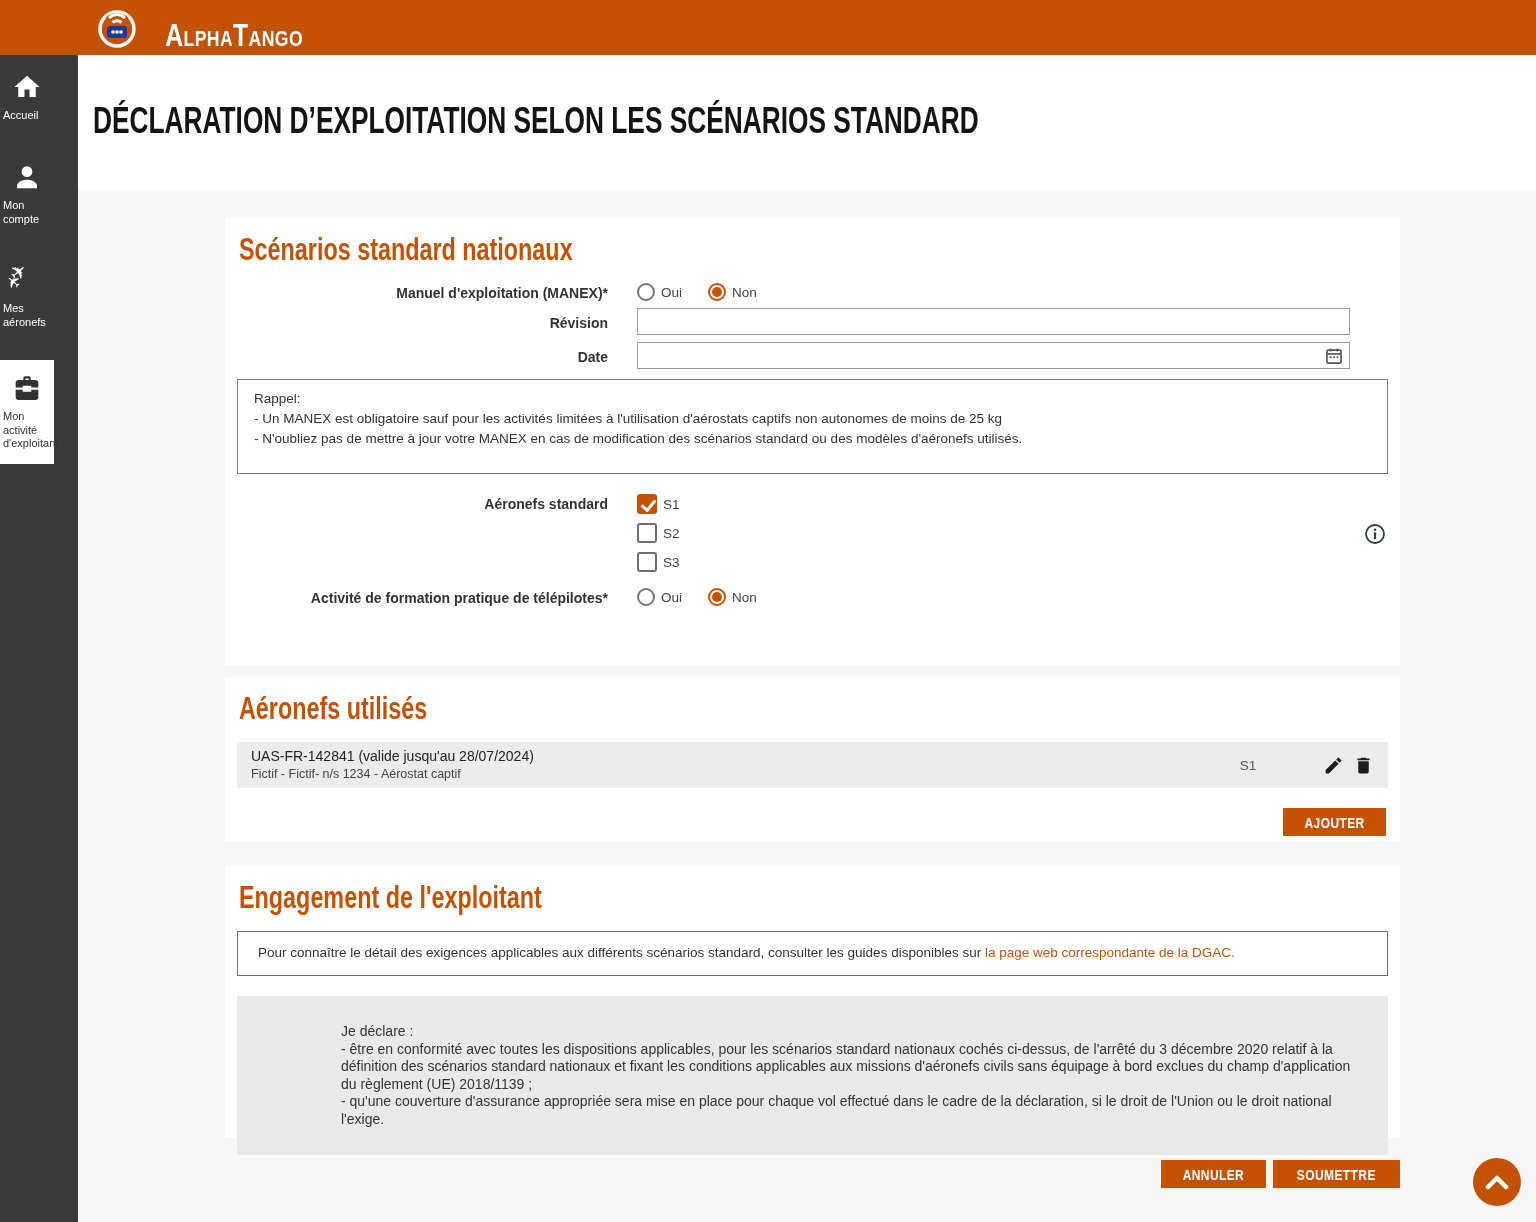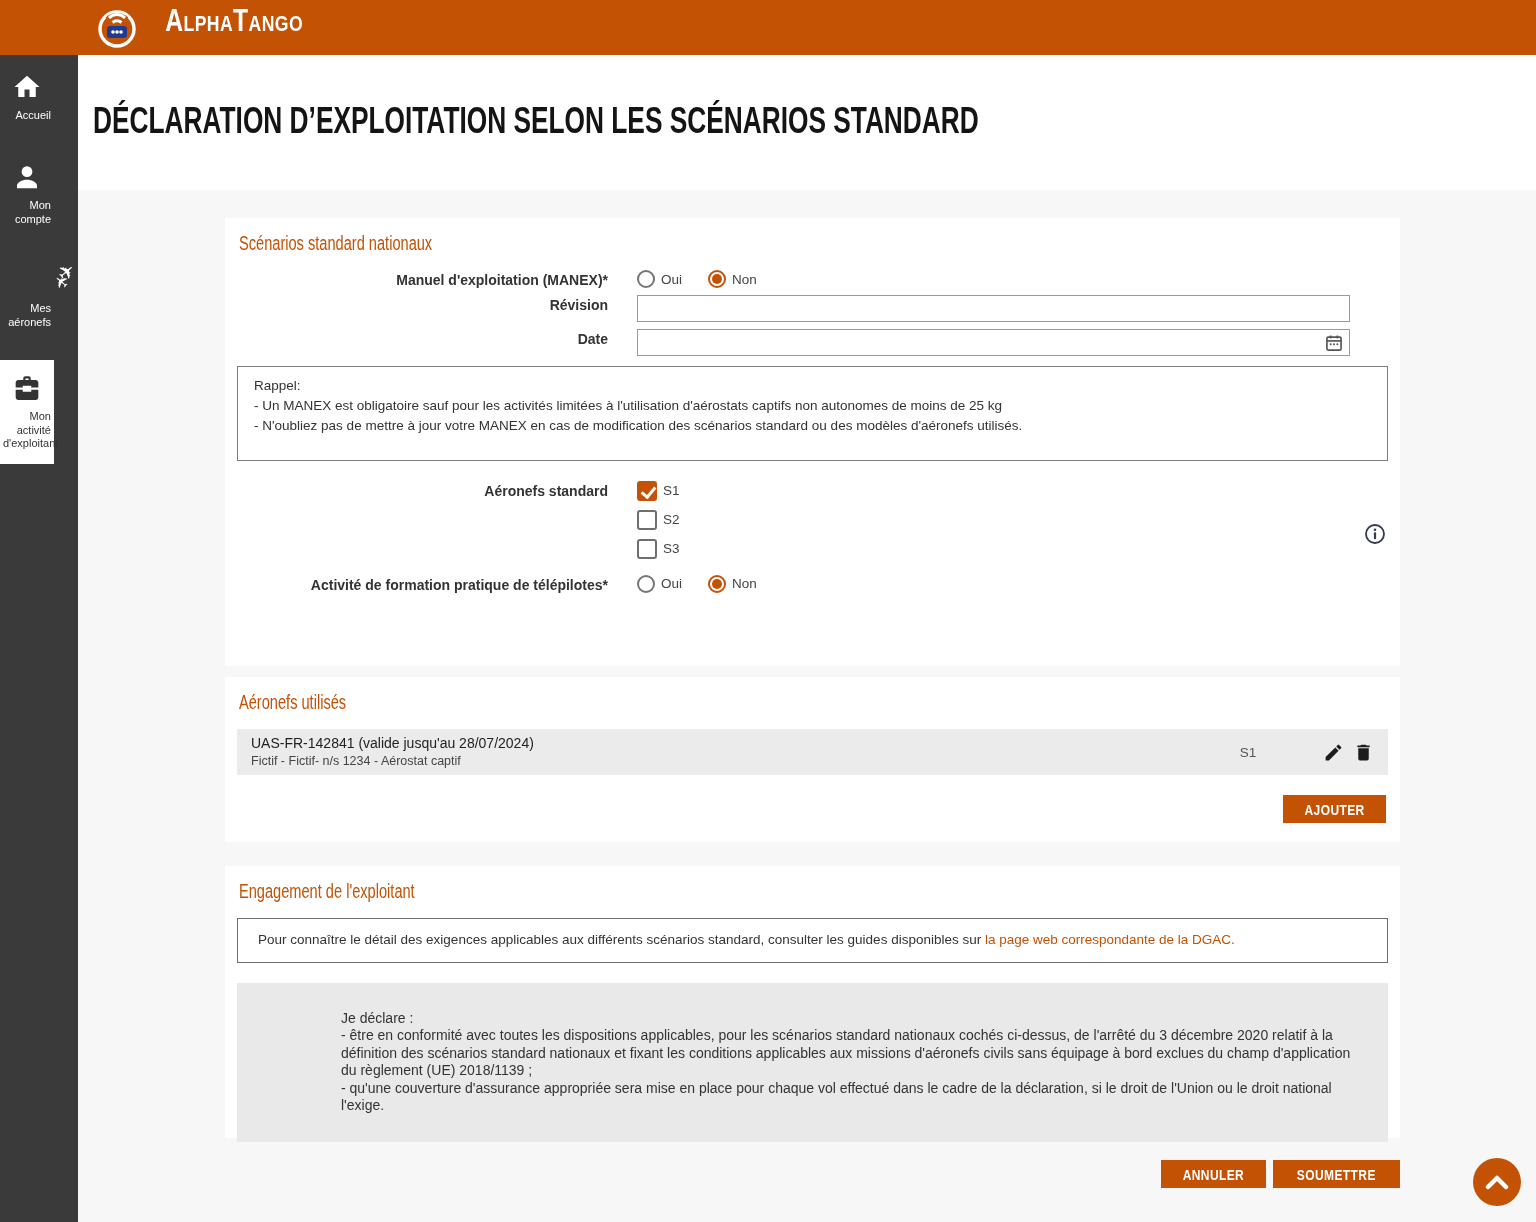--- a/index.html
+++ b/index.html
@@ -11,47 +11,47 @@
   *{box-sizing:border-box;margin:0;padding:0}
   html,body{width:1536px;height:1222px;overflow:hidden}
   body{font-family:"Liberation Sans",sans-serif;background:var(--pagebg);position:relative;color:var(--ink)}
 
   
   .cnd{display:inline-block;transform:scaleX(.73);transform-origin:0 50%;white-space:nowrap}
   .cnd-c{display:inline-block;transform:scaleX(.8);transform-origin:50% 50%;white-space:nowrap}
 
   
   .header{position:absolute;left:0;top:0;width:1536px;height:55px;background:var(--orange);display:flex;align-items:center;padding-left:94px;z-index:30}
-  .logo{display:flex;align-items:flex-start;gap:8px;cursor:pointer}
+  .logo{display:flex;align-items:flex-end;gap:8px;cursor:pointer}
   .logo-text{color:#fff;font-weight:bold;font-size:31px;font-variant:small-caps;letter-spacing:.5px;line-height:1}
 
   
   .sidebar{position:absolute;left:0;top:55px;width:78px;height:1167px;background:var(--sidebar);z-index:20;padding-top:8px}
-  .sb-item{width:54px;text-align:right;color:#fff;font-size:11px;line-height:1.25;padding:9px 3px 9px;margin-bottom:21px;cursor:pointer}
+  .sb-item{width:54px;text-align:left;color:#fff;font-size:11px;line-height:1.25;padding:9px 3px 9px;margin-bottom:21px;cursor:pointer}
   .sb-item .sb-ico{display:block;height:32px;margin-bottom:5px;position:relative}
   .sb-item.active{background:#fff;color:#333;padding-top:13px;padding-bottom:13px}
   .planes{position:relative;width:34px;height:32px;margin:0 auto}
   .planes span{position:absolute;font-size:20px;line-height:1}
   .planes .p1{left:7px;top:-3px;transform:rotate(-40deg)}
   .planes .p2{left:3px;top:9px;transform:scaleX(-1) rotate(-40deg);font-size:17px}
   .sb-scroll{position:absolute;left:0;top:337px;width:4px;height:148px;background:#121212}
 
   
   .title-band{position:absolute;left:78px;top:55px;width:1458px;height:135px;background:#fff}
   .page-title{padding:46px 0 0 15px;font-size:36px;font-weight:bold;color:#141414;line-height:1.1}
 
   
   .card{position:absolute;left:225px;width:1175px;background:#fff;padding:12px}
   .card1{top:218px;height:448px}
   .card2{top:677px;height:165px}
   .card3{top:866px;height:272px}
-  .sec-title{color:var(--orange);font-size:20px;font-weight:normal;margin:2px 0 16px 2px;line-height:1.1}
-
-  
-  .frow{display:flex;align-items:flex-start;margin-bottom:7px}
+  .sec-title{color:var(--orange);font-size:32px;font-weight:bold;margin:2px 0 16px 2px;line-height:1.1}
+
+  
+  .frow{display:flex;align-items:center;margin-bottom:7px}
   .frow.top{align-items:flex-start}
   .lbl{width:371px;flex:0 0 371px;text-align:right;font-weight:bold;font-size:14px;color:#333;padding-top:2px}
   .ctrl{margin-left:29px;display:flex;align-items:center;position:relative}
   .txt-input{width:713px;height:27px;border:1px solid #9A9A9A;background:#fff;font:13.5px "Liberation Sans",sans-serif;padding:0 8px;outline:none}
   .date-wrap{position:relative;width:713px}
   .cal-btn{position:absolute;right:6px;top:4px;width:20px;height:20px;background:none;border:none;cursor:pointer;padding:0}
 
   .radio-opt{display:inline-flex;align-items:center;cursor:pointer;margin-right:26px}
   .radio{width:18px;height:18px;border:2px solid #757575;border-radius:50%;background:#fff;display:inline-block;position:relative}
   .radio.sel{border-color:var(--orange)}

